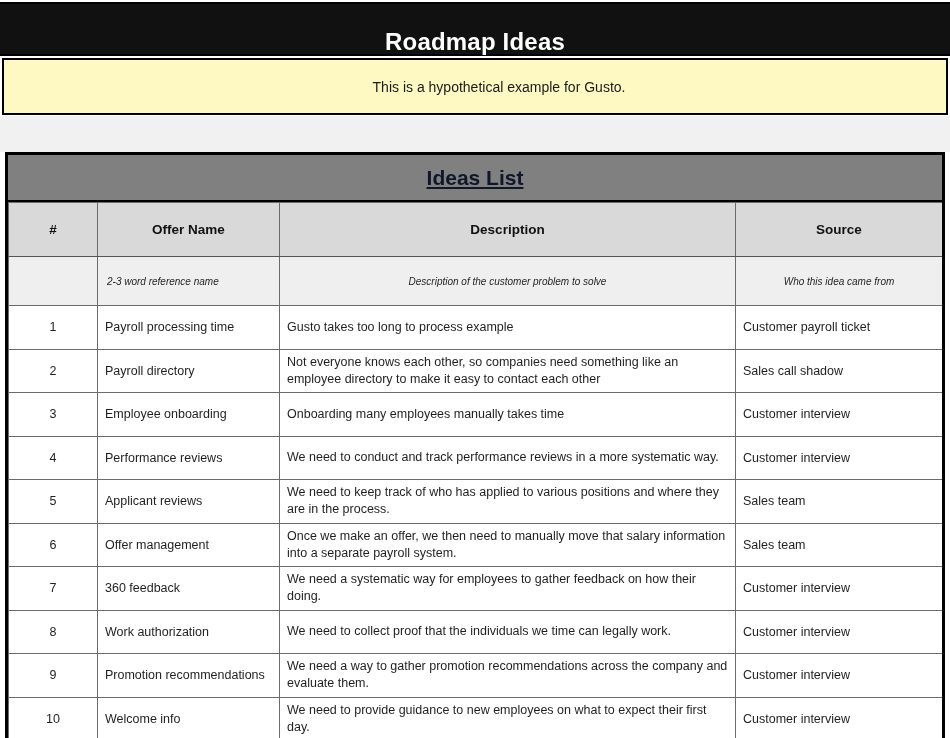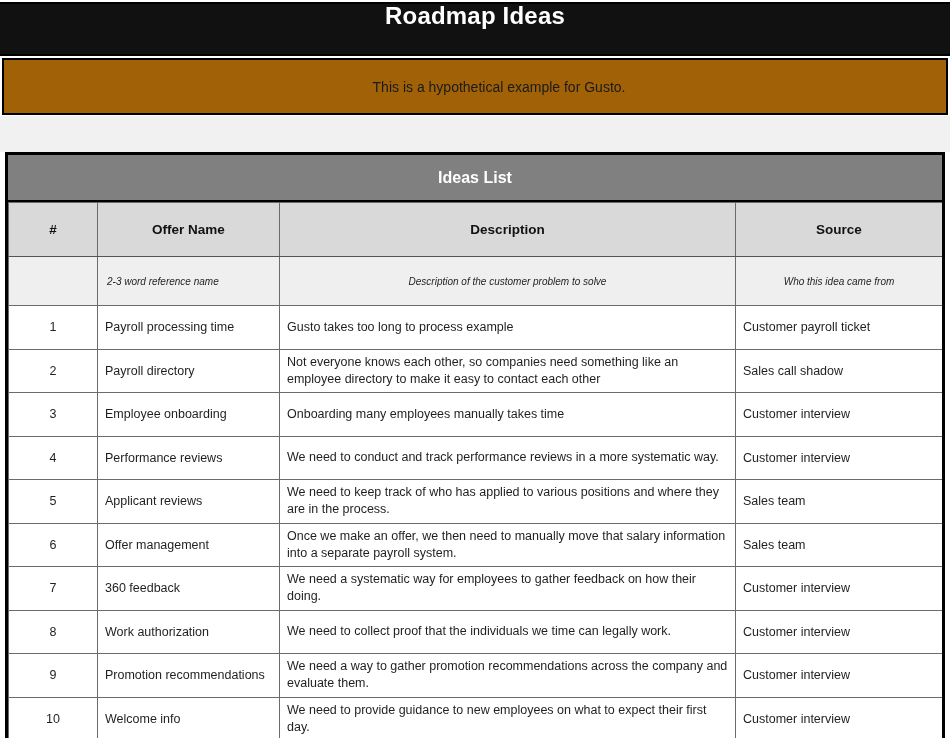--- a/index.html
+++ b/index.html
@@ -30,39 +30,39 @@
     position: absolute;
     left: 0;
     top: 2px;
     width: 950px;
     height: 54px;
     background: #111111;
     border-top: 2px solid #000000;
     border-bottom: 2px solid #000000;
     box-sizing: border-box;
     display: flex;
-    align-items: flex-start;
+    align-items: flex-end;
     justify-content: center;
   }
   .title-banner .title-text {
     color: #ffffff;
     font-size: 24px;
     font-weight: bold;
     letter-spacing: 0.2px;
     line-height: 1;
   }
 
   
   .subtitle-box {
     position: absolute;
     left: 2px;
     top: 58px;
     width: 946px;
     height: 57px;
-    background: #a16207;
+    background: #fef9c3;
     border: 2px solid #000000;
     box-sizing: border-box;
     display: flex;
     align-items: center;
     justify-content: center;
     padding-left: 48px;
   }
   .subtitle-box .subtitle-text {
     font-size: 14px;
     color: #1a1a1a;
@@ -96,24 +96,25 @@
   .section-bar {
     height: 47px;
     background: #808080;
     border-bottom: 2px solid #000000;
     display: flex;
     align-items: center;
     justify-content: center;
     box-sizing: border-box;
   }
   .section-bar .section-title {
-    color: #ffffff;
-    font-size: 16px;
+    color: #0f172a;
+    font-size: 21px;
     font-weight: bold;
     line-height: 1;
+    text-decoration: underline;
   }
 
   table.ideas {
     width: 100%;
     border-collapse: collapse;
     table-layout: fixed;
   }
   table.ideas td, table.ideas th {
     border: 1px solid #6b6b6b;
     box-sizing: border-box;

